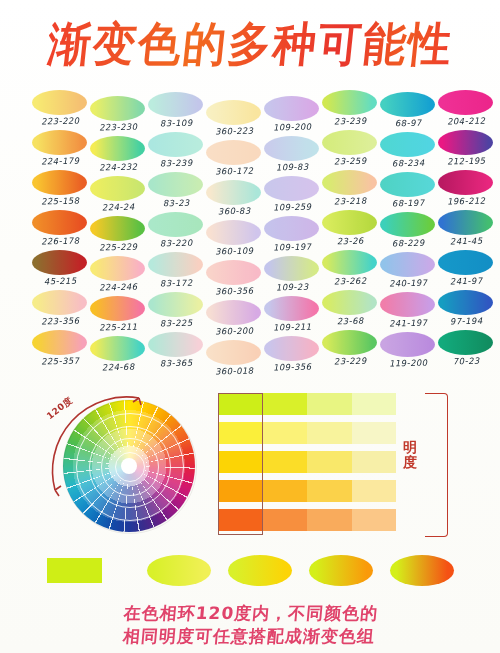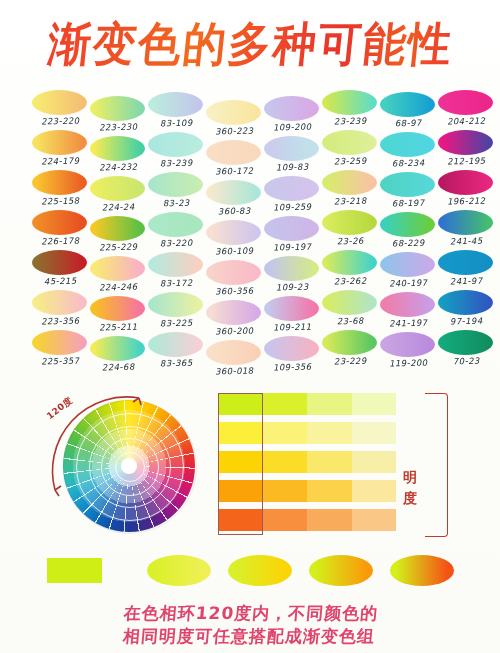--- a/index.html
+++ b/index.html
@@ -82,21 +82,21 @@
   .bright-box{position:absolute;left:218px;top:393px;width:205px;height:142px;}
   .brow{position:absolute;left:0;width:178px;height:22px;display:flex;}
   .bcell{flex:1;height:100%;}
   .bhilite{position:absolute;left:0;top:0;width:45px;height:142px;
     border:1.2px solid #9b5b52;box-sizing:border-box;}
   .bracket{position:absolute;left:425px;top:393px;width:22px;height:142px;
     border:1.6px solid #c0392b;border-left:none;border-radius:0 4px 4px 0;
     border-top-width:1.6px;border-bottom-width:1.6px;}
   .bracket-lbl{position:absolute;left:399px;top:440px;width:22px;
     font-family:"DejaVu Sans","Liberation Sans",sans-serif;
-    font-size:14px;font-weight:bold;color:#c0392b;line-height:21px;text-align:center;margin-top:27px;}
+    font-size:14px;font-weight:bold;color:#c0392b;line-height:15px;text-align:center;}
 
   
   .ex-row{position:absolute;left:0;top:550px;width:500px;height:44px;}
   .ex-rect{position:absolute;left:47px;top:8px;width:55px;height:25px;
     background:linear-gradient(90deg,#d4ef18,#cdee14);}
   .ex-ell{position:absolute;top:5px;width:64px;height:31px;border-radius:50%/50%;}
 
   
   .caption{position:absolute;left:0;top:602px;width:500px;text-align:center;
     font-family:"DejaVu Sans","Liberation Sans",sans-serif;

